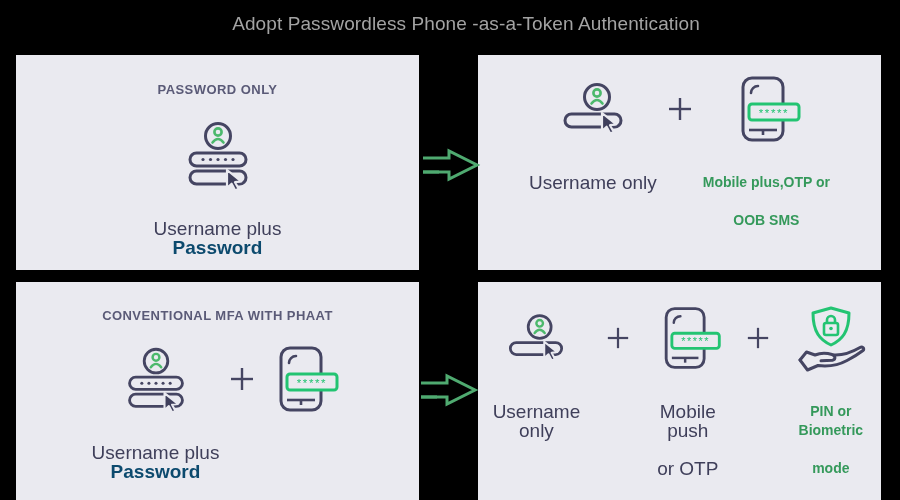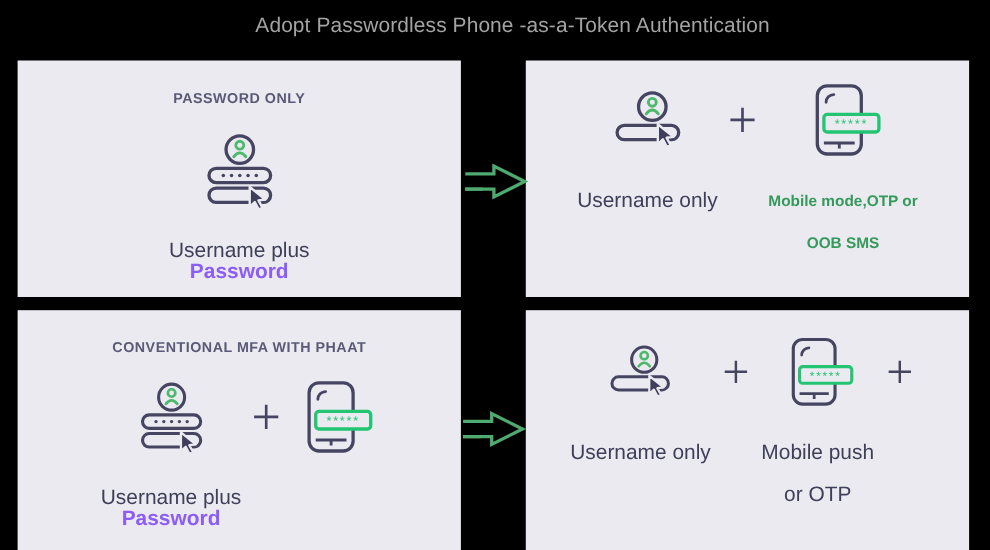--- a/index.html
+++ b/index.html
@@ -69,21 +69,21 @@
     margin-top:9px;
     text-align:center;
     font-size:19px;
     line-height:19px;
     color:#3f3f5a;
     white-space:pre-line;
   }
   .caption .strong{
     display:block;
     font-weight:bold;
-    color:#8b5cf6;
+    color:#0c4a6e;
   }
   .caption.green{
     color:#35995b;
     font-weight:bold;
     font-size:14px;
   }
   .plus{
     width:46px;
     height:72px;
     display:flex;
@@ -160,21 +160,21 @@
           <svg width="78" height="72" viewBox="0 0 78 72">
             <rect x="16" y="5" width="40" height="62" rx="9" fill="none" stroke="#454562" stroke-width="3"></rect>
             <path d="M24 20 a7 7 0 0 1 7 -7" fill="none" stroke="#454562" stroke-width="2.6" stroke-linecap="round"></path>
             <line x1="22" y1="57" x2="50" y2="57" stroke="#454562" stroke-width="2.6"></line>
             <line x1="36" y1="57" x2="36" y2="62" stroke="#454562" stroke-width="2.6"></line>
             <rect x="22" y="31" width="50" height="16" rx="3" fill="#eaeaf0" stroke="#23c472" stroke-width="3"></rect>
             <text x="47" y="43.5" text-anchor="middle" fill="#23c472" font-size="11.5" font-family="'Liberation Sans',sans-serif" letter-spacing="1.6">*****</text>
           </svg>
         </div>
         <div class="caption green">
-          <span>Mobile mode,OTP or</span><br>
+          <span>Mobile plus,OTP or</span><br>
           <span>OOB SMS</span>
         </div>
       </div>
     </div>
   </div>
 
   <div class="panel p-bl">
     <div class="panel-title">CONVENTIONAL MFA WITH PHAAT</div>
     <div class="items">
       <div class="item">
@@ -256,20 +256,36 @@
           <span>Mobile push</span><br>
           <span>or OTP</span>
         </div>
       </div>
       <div class="plus">
         <svg width="24" height="24" viewBox="0 0 26 26">
           <line x1="13" y1="2" x2="13" y2="24" stroke="#454562" stroke-width="2.4"></line>
           <line x1="2" y1="13" x2="24" y2="13" stroke="#454562" stroke-width="2.4"></line>
         </svg>
       </div>
+      <div class="item">
+        <div class="icon-box">
+          <svg width="74" height="72" viewBox="0 0 74 72">
+            <path d="M37 6 L55 11 C55 30 48 38 37 43 C26 38 19 30 19 11 Z" fill="none" stroke="#23c472" stroke-width="3" stroke-linejoin="round"></path>
+            <rect x="30" y="21" width="14" height="12" rx="2" fill="none" stroke="#23c472" stroke-width="2.6"></rect>
+            <path d="M33 21 v-3 a4 4 0 0 1 8 0 v3" fill="none" stroke="#23c472" stroke-width="2.6"></path>
+            <circle cx="37" cy="26.5" r="1.8" fill="#23c472"></circle>
+            <path d="M6 58 L12.5 50 L21 53 C26 51 33 51 38 52.5 C41.5 53.5 42 57.5 38.5 58.2 L27 58.8" fill="none" stroke="#454562" stroke-width="3" stroke-linejoin="round" stroke-linecap="round"></path>
+            <path d="M6 58 L13.5 68 L24 63.5 C33 64.5 44 63.5 53 58.5 C60 54.8 66 50.8 69 48.5 C71 47 68.5 44 66 45.5 C60 49 50 53.5 40 53" fill="none" stroke="#454562" stroke-width="3" stroke-linejoin="round" stroke-linecap="round"></path>
+          </svg>
+        </div>
+        <div class="caption green">
+          <span>PIN or Biometric</span><br>
+          <span>mode</span>
+        </div>
+      </div>
     </div>
   </div>
 
   <div class="arrow a-top">
     <svg width="64" height="40" viewBox="0 0 64 40">
       <path d="M4 13 H30 V6 L58 20 L30 34 V27 H4" fill="none" stroke="#4faa70" stroke-width="3" stroke-linejoin="miter"></path>
       <line x1="4" y1="27" x2="20" y2="27" stroke="#4faa70" stroke-width="3"></line>
     </svg>
   </div>
 

